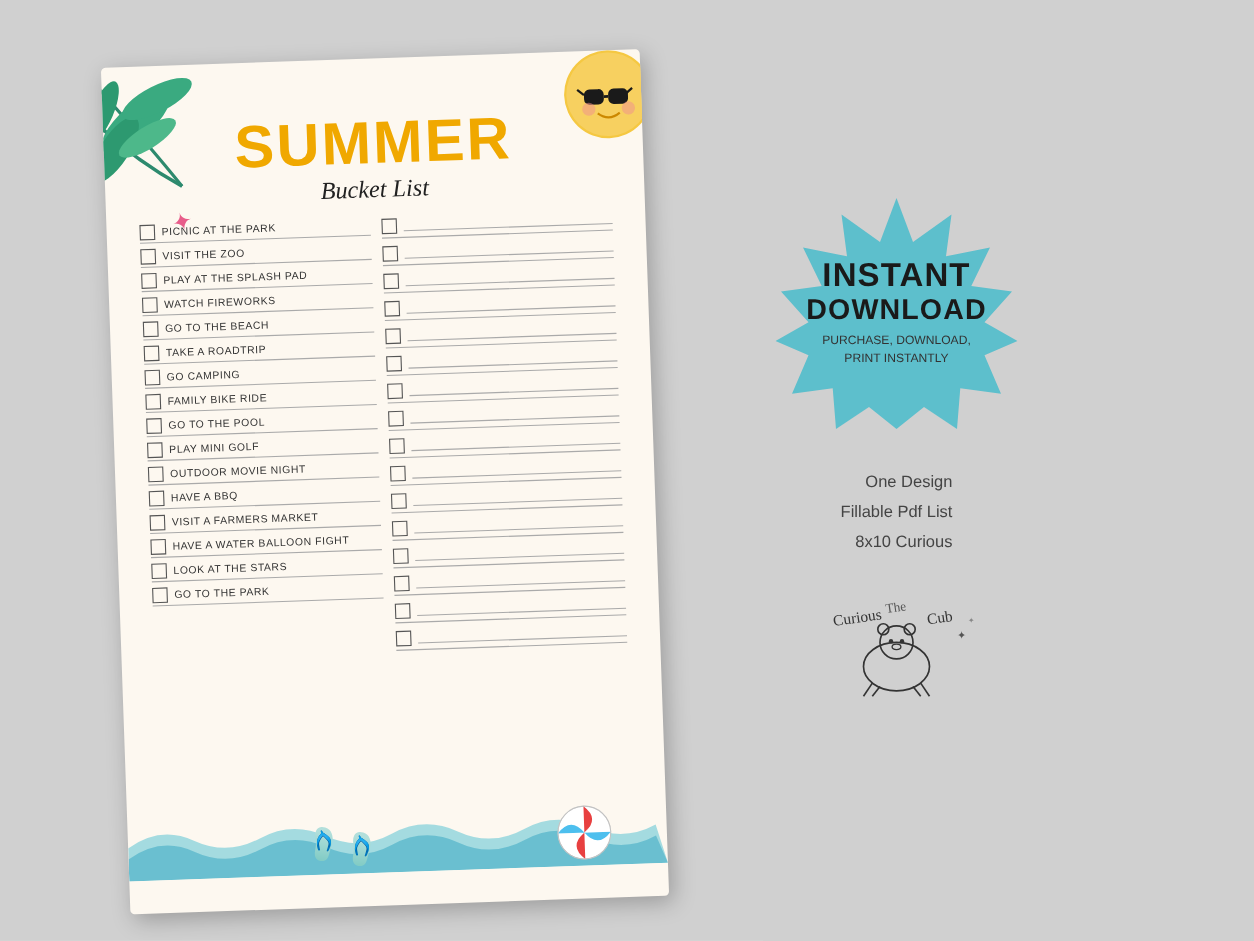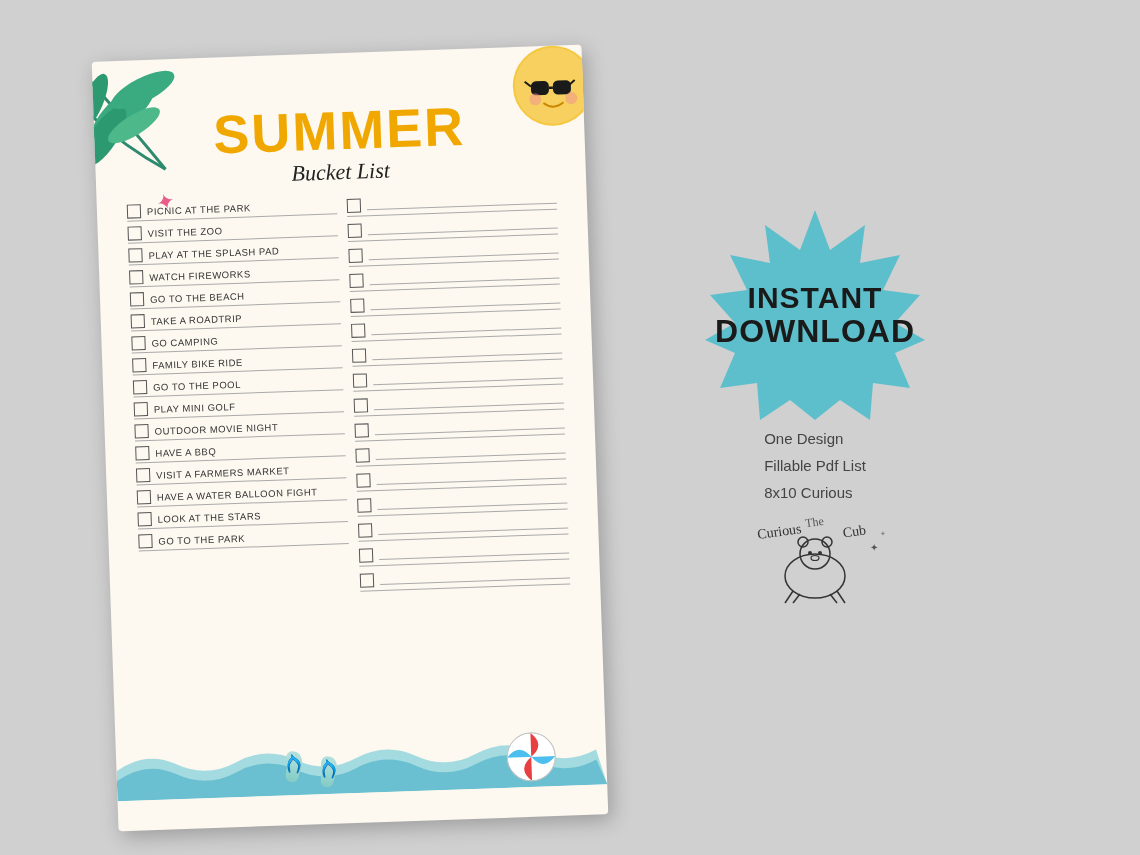--- a/index.html
+++ b/index.html
@@ -157,20 +157,21 @@
       z-index: 5;
       transform: rotate(10deg);
     }
 
     
     .right-panel {
       width: 320px;
       display: flex;
       flex-direction: column;
       align-items: center;
+      gap: 30px;
       margin-left: 60px;
       margin-top: -40px;
     }
 
     
     .starburst-container {
       position: relative;
       width: 220px;
       height: 220px;
       display: flex;
@@ -191,38 +192,38 @@
     }
     .instant-text {
       font-size: 30px;
       font-weight: 900;
       font-family: Arial Black, sans-serif;
       line-height: 1.1;
       letter-spacing: 1px;
       display: block;
     }
     .download-text {
-      font-size: 32px;
+      font-size: 26px;
       font-weight: 900;
       font-family: Arial Black, sans-serif;
       line-height: 1.1;
       letter-spacing: 1px;
       display: block;
     }
     .purchase-text {
       font-size: 11px;
       color: #333;
       margin-top: 6px;
       line-height: 1.5;
       display: block;
     }
 
     
     .info-box {
-      text-align: left;
+      text-align: right;
       color: #333;
     }
     .info-line {
       font-size: 15px;
       line-height: 1.8;
       color: #444;
     }
 
     
     .bear-logo {
@@ -436,20 +437,21 @@
 
   <div class="right-panel">
 
     <div class="starburst-container">
       <svg class="starburst-svg" viewBox="0 0 220 220" xmlns="http://www.w3.org/2000/svg">
         <polygon points="110,5 125,45 160,20 155,58 195,50 178,85 215,90 190,118 220,135 190,148 205,183 168,178 165,215 135,195 110,215 85,195 55,215 52,178 15,183 30,148 0,135 30,118 5,90 42,85 25,50 65,58 60,20 95,45" fill="#5dbfcc"></polygon>
       </svg>
       <div class="starburst-text">
         <span class="instant-text">INSTANT</span>
         <span class="download-text">DOWNLOAD</span>
+        <span class="purchase-text">PURCHASE, DOWNLOAD,<br>PRINT INSTANTLY</span>
       </div>
     </div>
 
     <div class="info-box">
       <div class="info-line">One Design</div>
       <div class="info-line">Fillable Pdf List</div>
       <div class="info-line">8x10 Curious</div>
     </div>
 
     <div class="bear-logo">

